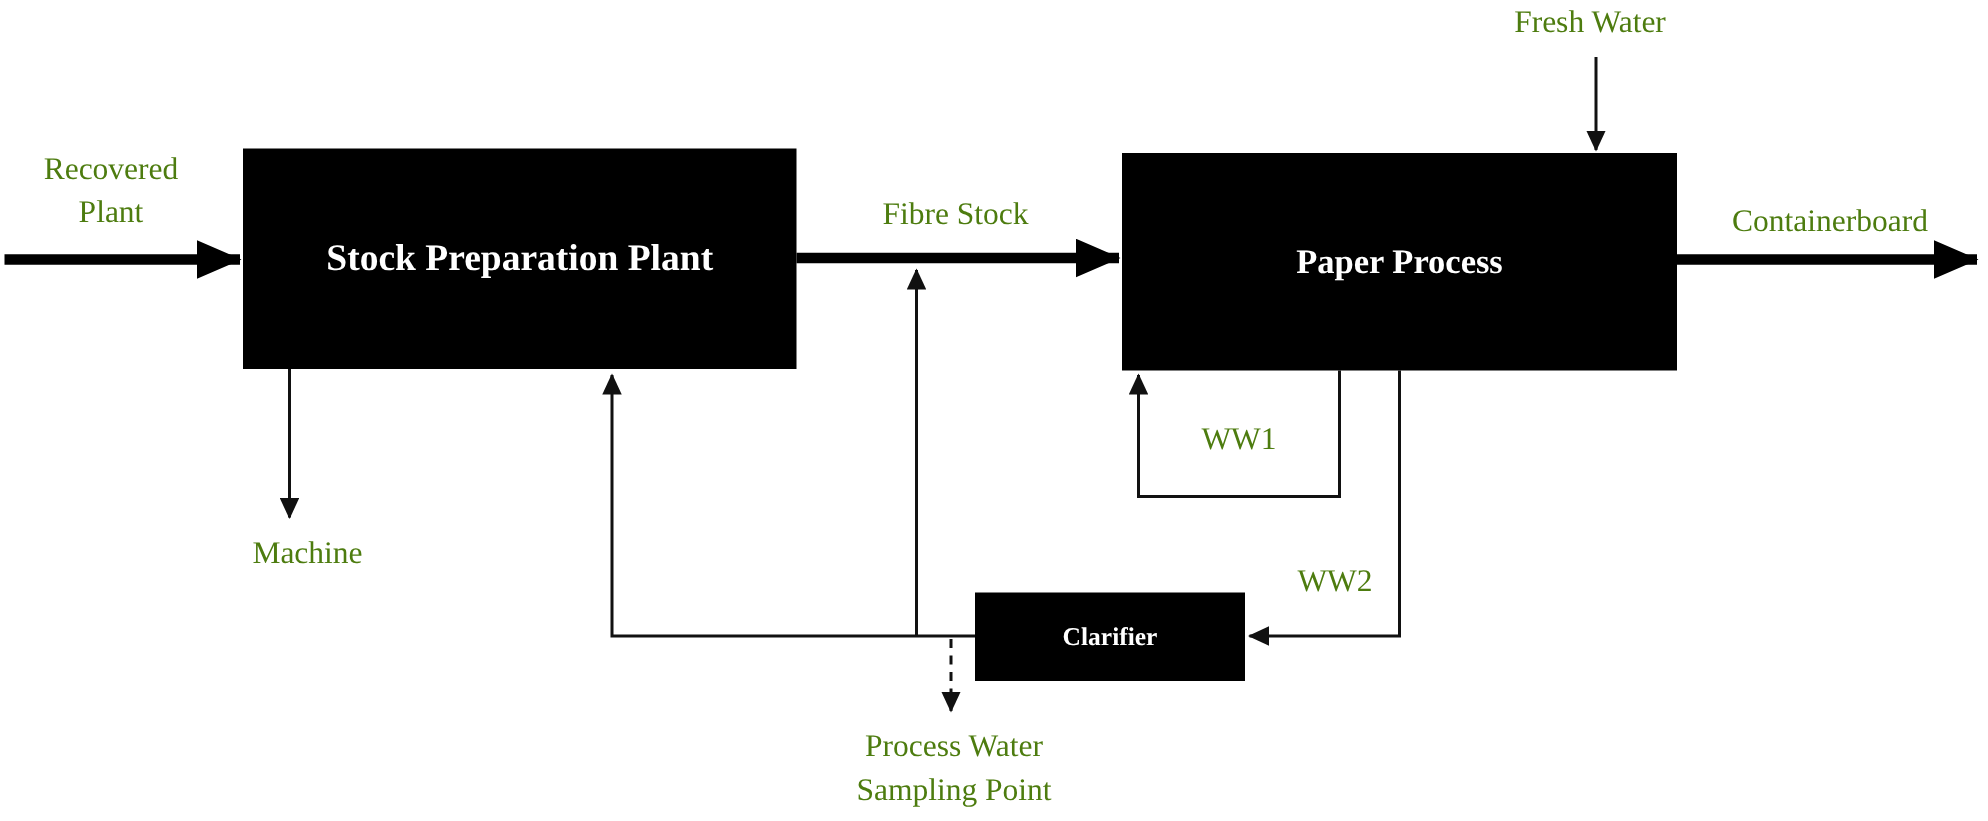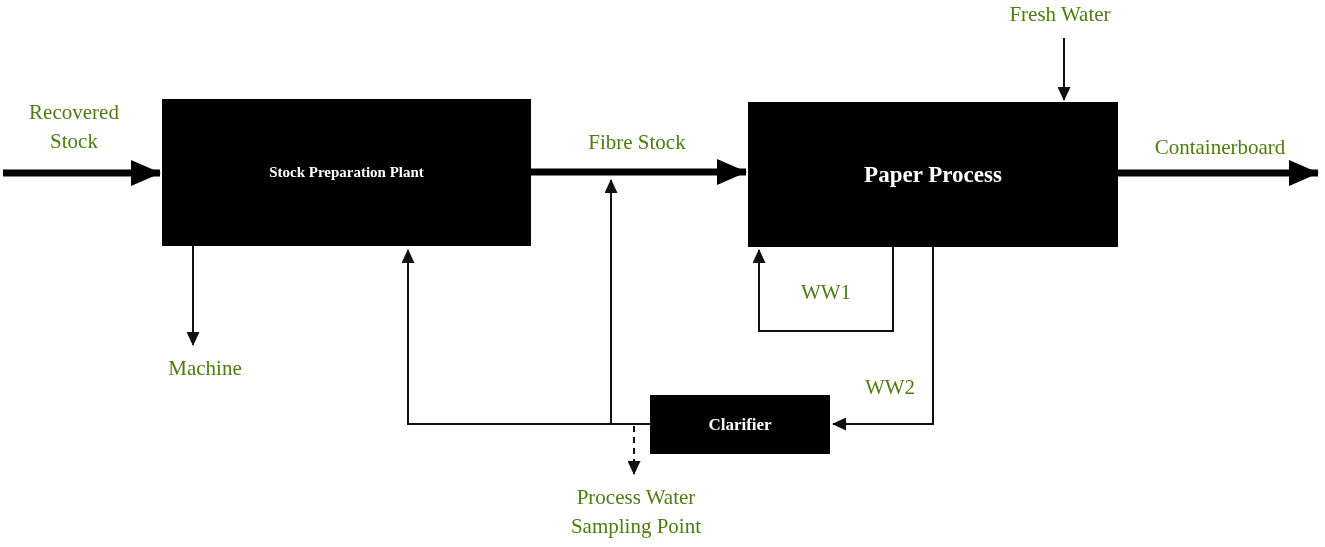--- a/index.html
+++ b/index.html
@@ -15,21 +15,21 @@
   .node {
     position: absolute;
     background: #000000;
     color: #ffffff;
     display: flex;
     align-items: center;
     justify-content: center;
     font-weight: bold;
     text-align: center;
   }
-  .node-spp { left: 162px; top: 99px;  width: 369px; height: 147px; font-size: 15px; }
+  .node-spp { left: 162px; top: 99px;  width: 369px; height: 147px; font-size: 25px; }
   .node-pm  { left: 748px; top: 102px; width: 370px; height: 145px; font-size: 23px; }
   .node-cl  { left: 650px; top: 395px; width: 180px; height: 59px;  font-size: 17px; }
   .lbl {
     position: absolute;
     text-align: center;
     font-size: 21px;
     line-height: 1.38;
     color: #4d7c0f;
     white-space: nowrap;
   }
@@ -80,21 +80,21 @@
   </div>
   <div class="node node-pm">
     <span>Paper Process</span>
   </div>
   <div class="node node-cl">
     <span>Clarifier</span>
   </div>
 
   <div class="lbl lbl-recovered">
     <span>Recovered</span>
-    <span>Stock</span>
+    <span>Plant</span>
   </div>
   <div class="lbl lbl-freshwater">Fresh Water</div>
   <div class="lbl lbl-fibrestock">Fibre Stock</div>
   <div class="lbl lbl-containerboard">Containerboard</div>
   <div class="lbl lbl-effluent">Machine</div>
   <div class="lbl lbl-ww1">WW1</div>
   <div class="lbl lbl-ww2">WW2</div>
   <div class="lbl lbl-processwater">
     <span>Process Water</span>
     <span>Sampling Point</span>

